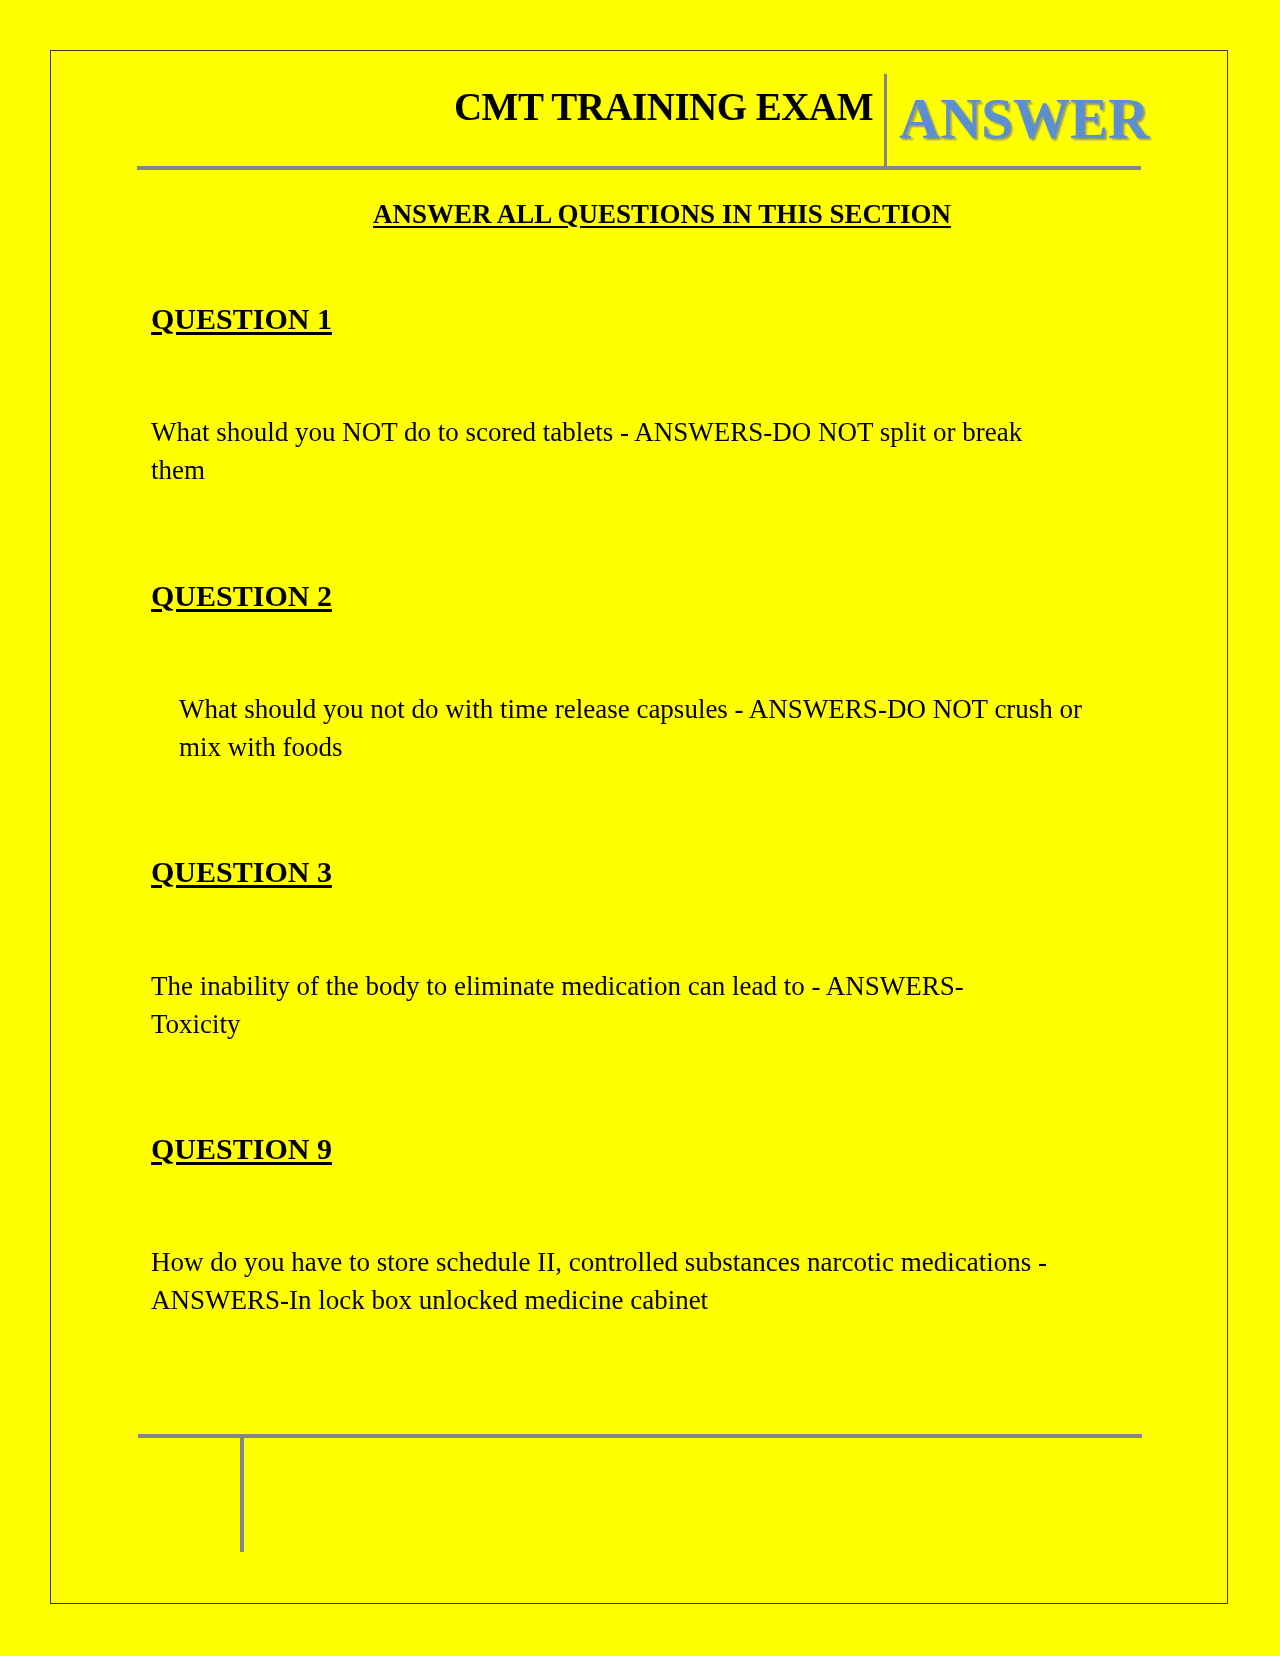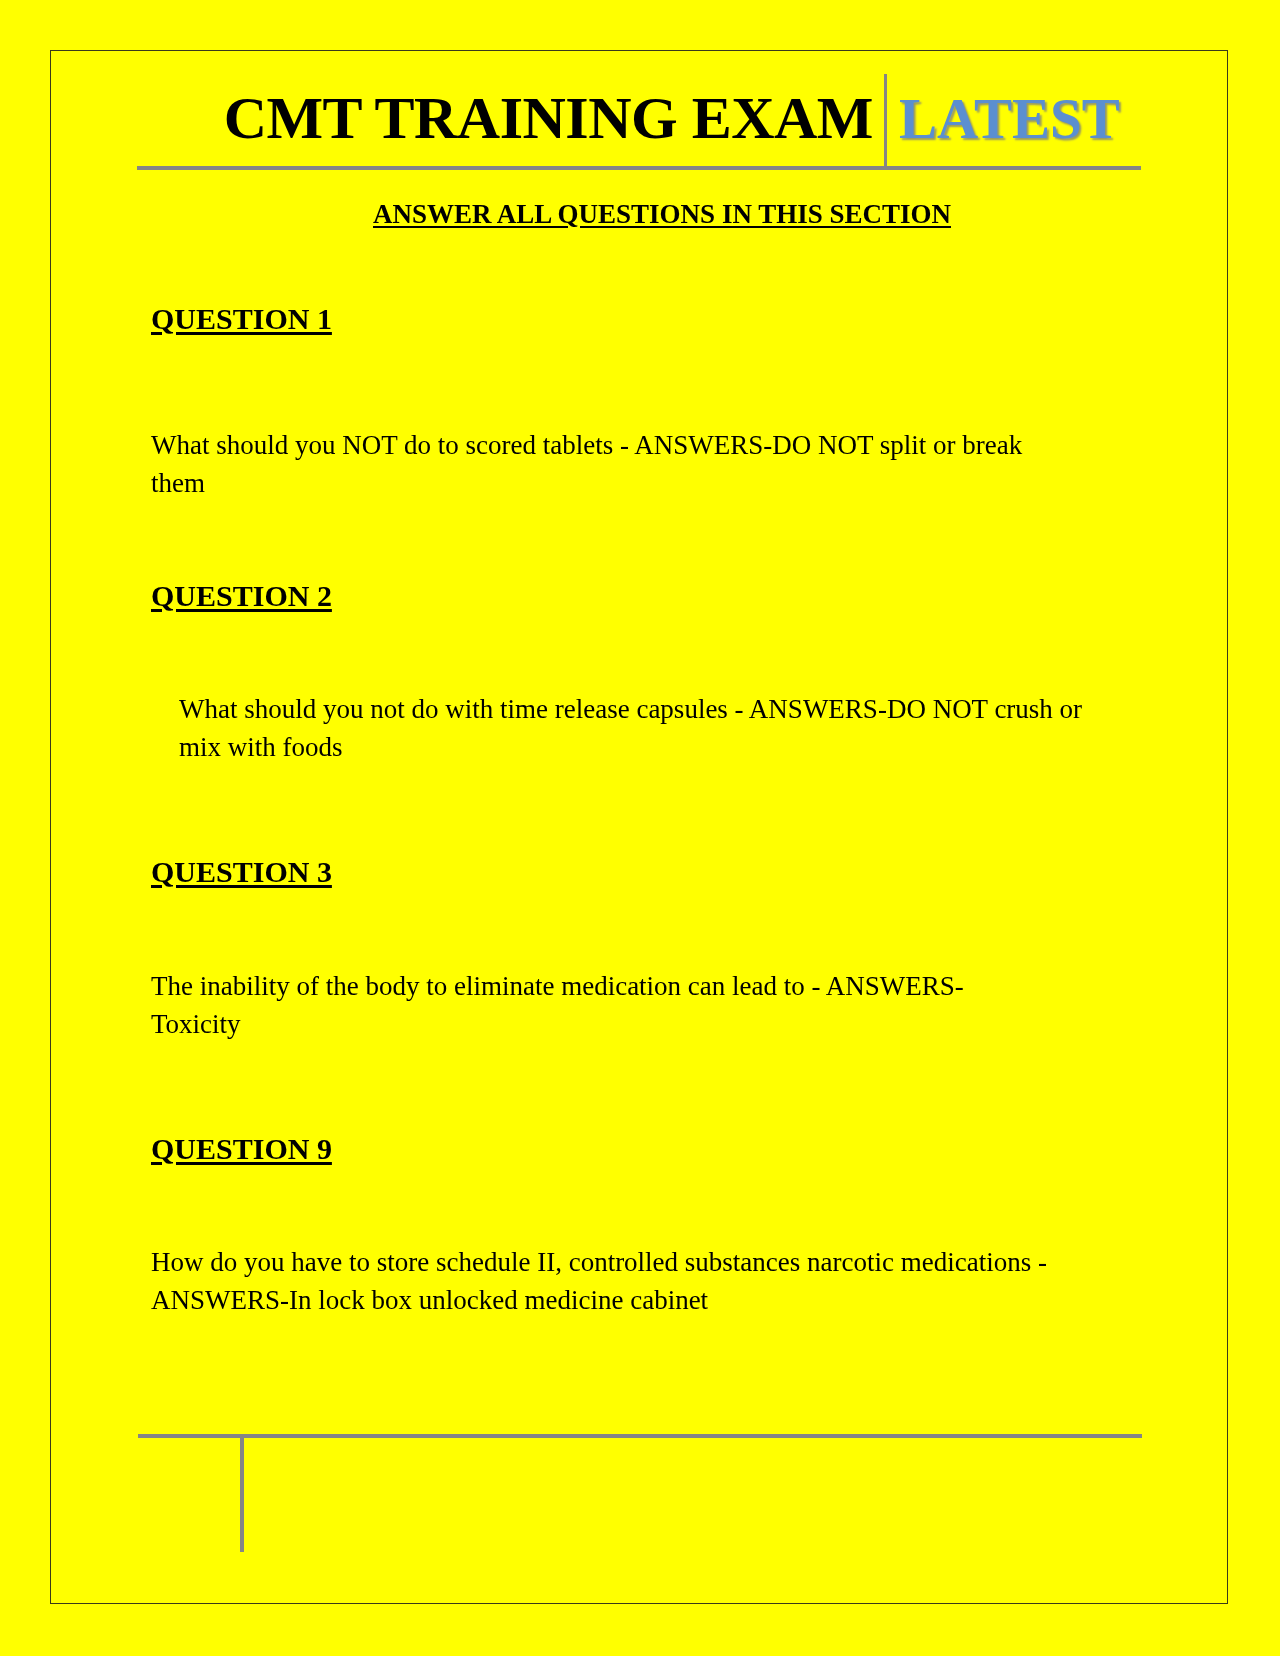--- a/index.html
+++ b/index.html
@@ -30,21 +30,21 @@
   }
   .header-divider {
     position: absolute;
     left: 747px; top: 0; bottom: 2px;
     width: 3px; background: #858585;
   }
   .header-title {
     position: absolute;
     right: 268px; top: 10px;
     font-weight: bold;
-    font-size: 60px;
+    font-size: 39px;
     letter-spacing: -0.5px;
     white-space: nowrap;
   }
   .header-latest {
     position: absolute;
     left: 762px; top: 12px;
     font-weight: bold;
     font-size: 57px;
     color: #5b8fd0;
     text-shadow: 2px 2px 2px #9a9a60;
@@ -109,28 +109,28 @@
   }
 </style>
 </head>
 <body>
 
 <div class="page-border"></div>
 
 <div class="header">
   <div class="header-title">CMT TRAINING EXAM</div>
   <div class="header-divider"></div>
-  <div class="header-latest">LATEST</div>
+  <div class="header-latest">ANSWER</div>
   <div class="header-rule"></div>
 </div>
 
 <div class="section-heading">ANSWER ALL QUESTIONS IN THIS SECTION</div>
 
 <div class="q-label" style="top:302px;">QUESTION 1</div>
-<div class="q-text" style="top:413px; width:920px;margin-top:13px;">What should you NOT do to scored tablets - ANSWERS-DO NOT split or break them</div>
+<div class="q-text" style="top:413px; width:920px;">What should you NOT do to scored tablets - ANSWERS-DO NOT split or break them</div>
 
 <div class="q-label" style="top:579px;">QUESTION 2</div>
 <div class="q-text" style="top:690px; width:930px;margin-left:28px;">What should you not do with time release capsules - ANSWERS-DO NOT crush or mix with foods</div>
 
 <div class="q-label" style="top:855px;">QUESTION 3</div>
 <div class="q-text" style="top:967px; width:900px;">The inability of the body to eliminate medication can lead to - ANSWERS-Toxicity</div>
 
 <div class="q-label" style="top:1132px;">QUESTION 9</div>
 <div class="q-text" style="top:1243px; width:990px;">How do you have to store schedule II, controlled substances narcotic medications - ANSWERS-In lock box unlocked medicine cabinet</div>
 

